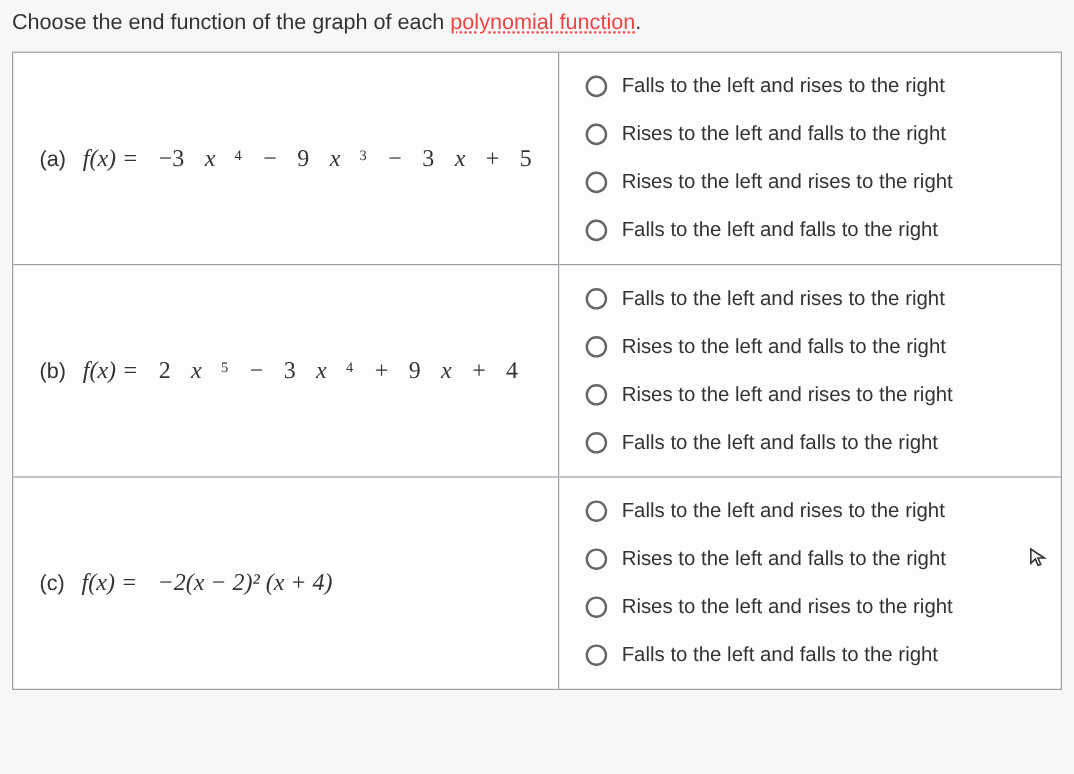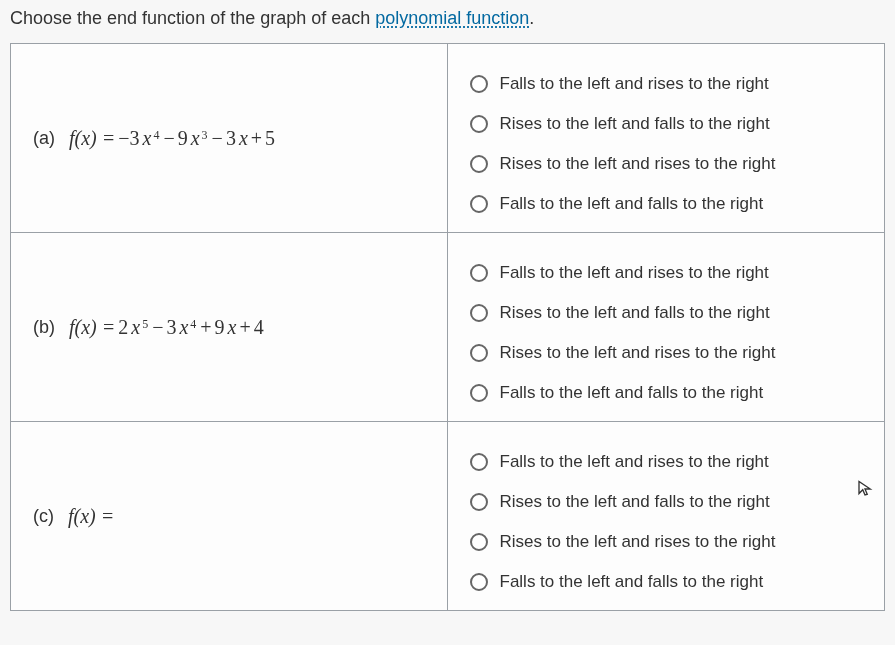--- a/index.html
+++ b/index.html
@@ -15,21 +15,21 @@
       padding: 8px 10px;
       color: #333;
       font-size: 17px;
     }
     .prompt {
       margin-bottom: 14px;
       font-size: 18px;
       color: #333;
     }
     .prompt .link {
-      color: #0369a1;
+      color: #ef4444;
       text-decoration: underline;
       text-decoration-style: dotted;
       text-underline-offset: 3px;
       margin-top: 40px;
     }
     .table {
       display: grid;
       grid-template-columns: 1fr 1fr;
       border: 1px solid #9aa0a6;
       background: #fdfdfd;
@@ -57,39 +57,38 @@
       color: #333;
       white-space: nowrap;
     }
     .eq {
       font-family: "Cambria Math", "Times New Roman", serif;
       font-style: italic;
       font-size: 20px;
       white-space: nowrap;
       display: flex;
       align-items: center;
-      gap: 3px;
+      gap: 17px;
       text-align: center;
     }
     .roman {
       font-style: normal;
     }
     .sup {
       font-size: 12px;
       vertical-align: super;
       font-style: normal;
       position: relative;
       top: -3px;
       left: -1px;
     }
     .options {
       display: flex;
       flex-direction: column;
       gap: 20px;
-      margin-top: 12px;
     }
     .option {
       display: flex;
       align-items: center;
       gap: 12px;
       cursor: pointer;
     }
     .radio {
       width: 18px;
       height: 18px;
@@ -192,20 +191,21 @@
         <span class="option-label">Falls to the left and falls to the right</span>
       </div>
     </div>
   </div>
 
   <div class="cell row-last" style="border-bottom:none">
     <div class="eq-wrap">
       <span class="part-label">(c)</span>
       <span class="eq">
         <span>f(x) = </span>
+        <span>−2(x − 2)² (x + 4)</span>
       </span>
     </div>
   </div>
   <div class="cell right row-last" style="border-bottom:none; position:relative;">
     <div class="options">
       <div class="option">
         <span class="radio"></span>
         <span class="option-label">Falls to the left and rises to the right</span>
       </div>
       <div class="option">

